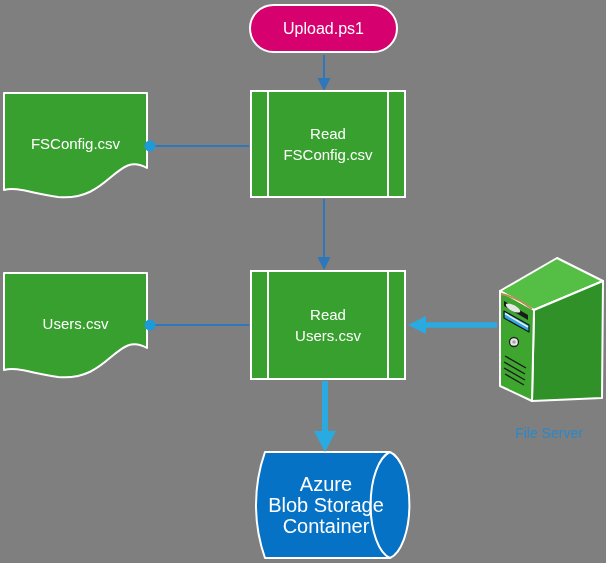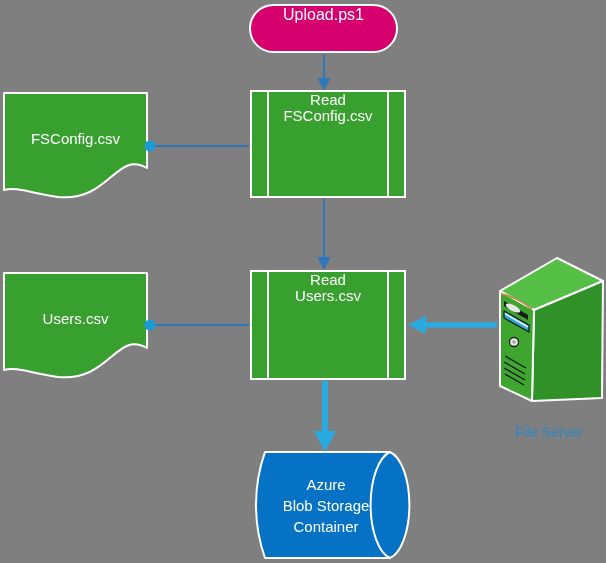--- a/index.html
+++ b/index.html
@@ -1,34 +1,34 @@
 <!DOCTYPE html>
 <html><head>
 <meta charset="utf-8">
 <style>
   html,body{margin:0;padding:0;}
   body{font-family:"Liberation Sans",sans-serif;}
   #stage{position:relative;width:606px;height:563px;background:#7F7F7F;overflow:hidden;}
   #shapes{position:absolute;left:0;top:0;width:606px;height:563px;}
   .abs{position:absolute;box-sizing:border-box;}
-  .node-label{display:flex;justify-content:center;text-align:center;
+  .node-label{display:flex;align-items:center;justify-content:center;text-align:center;
     color:#FFFFFF;white-space:pre-line;}
   .terminator{left:249px;top:4px;width:149px;height:49px;background:#D6006E;
     border:2px solid #FFFFFF;border-radius:25px;font-size:16px;}
   .proc{width:156px;height:108px;background:#38A02E;border:2px solid #FFFFFF;
-    font-size:15px;line-height:16px;}
+    font-size:15px;line-height:21px;}
   .proc1{left:250px;top:90px;}
   .proc2{left:250px;top:270px;height:110px;}
   .proc .vline{position:absolute;top:0;bottom:0;width:2px;background:#FFFFFF;}
   .vline-l{left:15px;}
   .vline-r{right:15px;}
   .doc-label{left:4px;width:143px;height:26px;font-size:15px;}
   .doc-label1{top:130px;}
   .doc-label2{top:310px;}
-  .blob-label{left:256px;top:474px;width:140px;font-size:15px;line-height:21px;}
+  .blob-label{left:256px;top:474px;width:140px;font-size:20px;line-height:21px;}
   .server-label{left:492px;top:424px;width:114px;height:18px;color:#2B88C8;font-size:14px;}
 </style>
 </head>
 <body>
 
 <div id="stage">
 
   <svg id="shapes" viewBox="0 0 606 563" xmlns="http://www.w3.org/2000/svg">
 
     <path d="M4,93 L147,93 L147,168 C116,150 110,202 58,197 C34,194 16,186 4,190 Z" fill="#38A02E" stroke="#FFFFFF" stroke-width="2" stroke-linejoin="round"></path>

